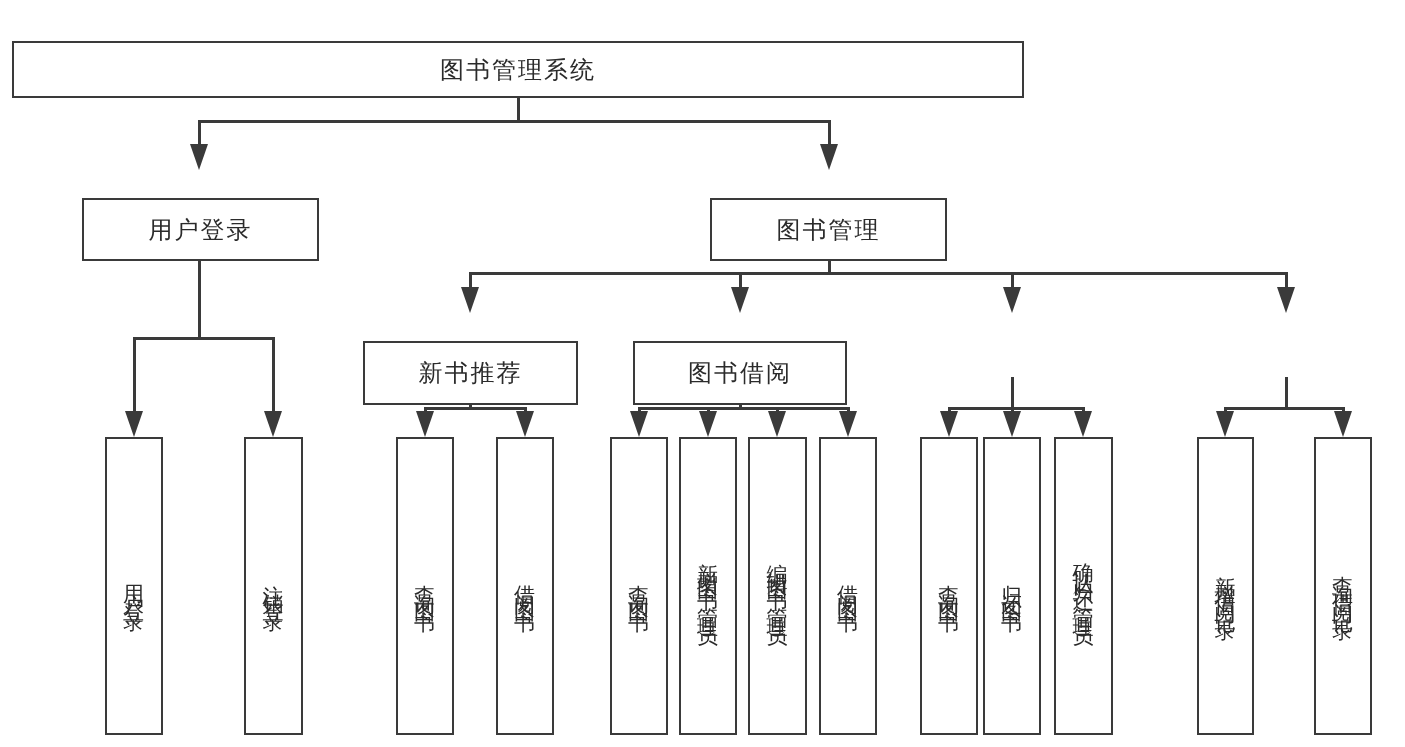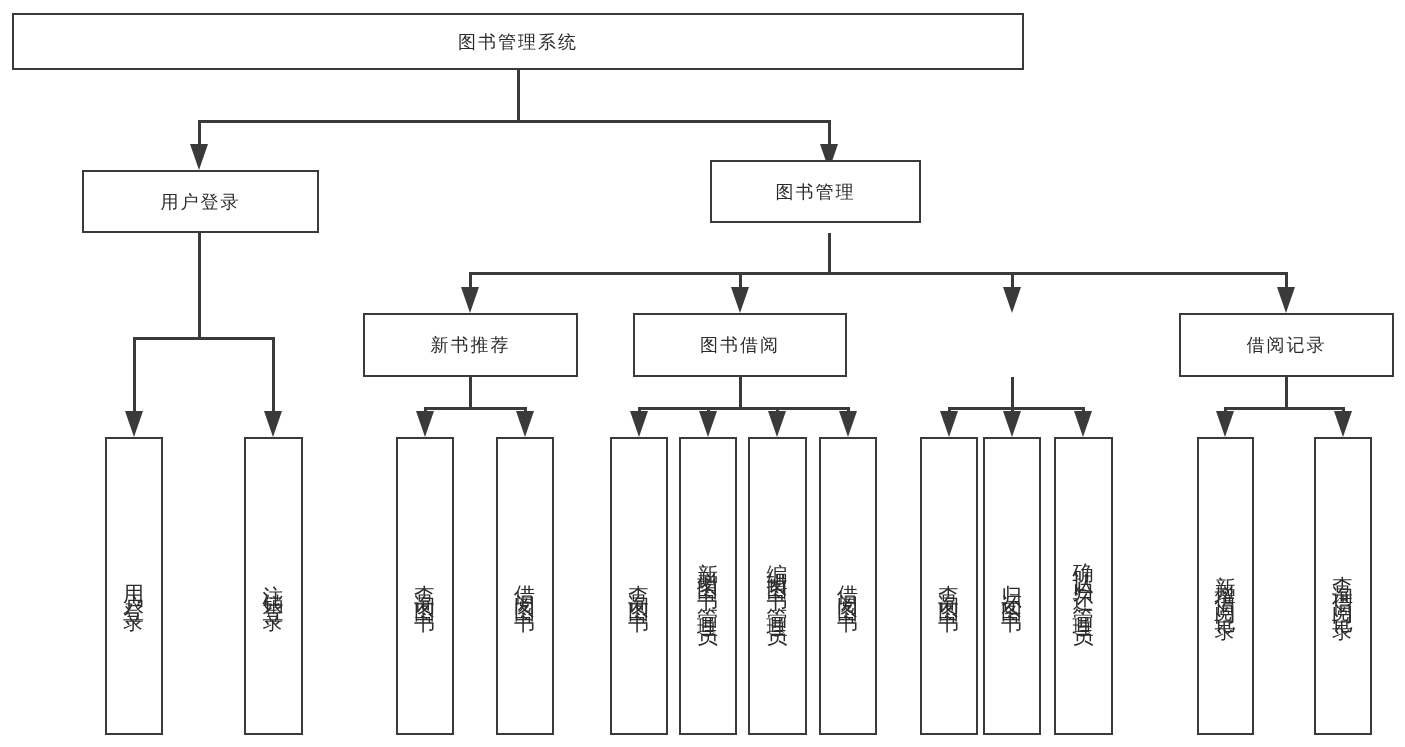--- a/index.html
+++ b/index.html
@@ -16,23 +16,24 @@
     position: absolute;
     background: #ffffff;
     border: 2.5px solid #3a3a3a;
     display: flex;
     align-items: center;
     justify-content: center;
     color: #2b2b2b;
     z-index: 2;
   }
   .hnode {
-    font-size: 18px;
+    font-size: 24px;
     letter-spacing: 2px;
     white-space: nowrap;
+    margin-top: 28px;
   }
   .vnode {
     top: 437px;
     height: 298px;
     writing-mode: vertical-rl;
     text-orientation: mixed;
     font-size: 21px;
     letter-spacing: 9px;
     line-height: 1;
   }
@@ -65,21 +66,21 @@
   <div class="node hnode" style="left:12px;top:13px;width:1012px;height:57px">图书管理系统</div>
 
   <div class="vl" style="left:517px;top:70px;height:50px"></div>
   <div class="hl" style="left:198px;top:120px;width:632px"></div>
   <div class="vl" style="left:198px;top:120px;height:26px"></div>
   <div class="arw" style="left:190px;top:144px"></div>
   <div class="vl" style="left:828px;top:120px;height:26px"></div>
   <div class="arw" style="left:820px;top:144px"></div>
 
   <div class="node hnode" style="left:82px;top:170px;width:237px;height:63px">用户登录</div>
-  <div class="node hnode" style="left:710px;top:160px;width:211px;height:63px">图书管理</div>
+  <div class="node hnode" style="left:710px;top:170px;width:237px;height:63px">图书管理</div>
 
   <div class="vl" style="left:198px;top:233px;height:105px"></div>
   <div class="hl" style="left:133px;top:337px;width:142px"></div>
   <div class="vl" style="left:133px;top:337px;height:76px"></div>
   <div class="arw" style="left:125px;top:411px"></div>
   <div class="vl" style="left:272px;top:337px;height:76px"></div>
   <div class="arw" style="left:264px;top:411px"></div>
 
   <div class="vl" style="left:828px;top:233px;height:40px"></div>
   <div class="hl" style="left:469px;top:272px;width:818px"></div>
@@ -87,21 +88,20 @@
   <div class="arw" style="left:461px;top:287px"></div>
   <div class="vl" style="left:739px;top:272px;height:16px"></div>
   <div class="arw" style="left:731px;top:287px"></div>
   <div class="vl" style="left:1011px;top:272px;height:16px"></div>
   <div class="arw" style="left:1003px;top:287px"></div>
   <div class="vl" style="left:1285px;top:272px;height:16px"></div>
   <div class="arw" style="left:1277px;top:287px"></div>
 
   <div class="node hnode" style="left:633px;top:313px;width:214px;height:64px">图书借阅</div>
   <div class="node hnode" style="left:363px;top:313px;width:215px;height:64px">新书推荐</div>
-  <div class="node hnode" style="left:1179px;top:313px;width:215px;height:64px">借阅记录</div>
 
   <div class="vl" style="left:469px;top:377px;height:31px"></div>
   <div class="hl" style="left:424px;top:407px;width:102px"></div>
   <div class="vl" style="left:424px;top:407px;height:6px"></div>
   <div class="arw" style="left:416px;top:411px"></div>
   <div class="vl" style="left:524px;top:407px;height:6px"></div>
   <div class="arw" style="left:516px;top:411px"></div>
 
   <div class="vl" style="left:739px;top:377px;height:31px"></div>
   <div class="hl" style="left:638px;top:407px;width:211px"></div>

